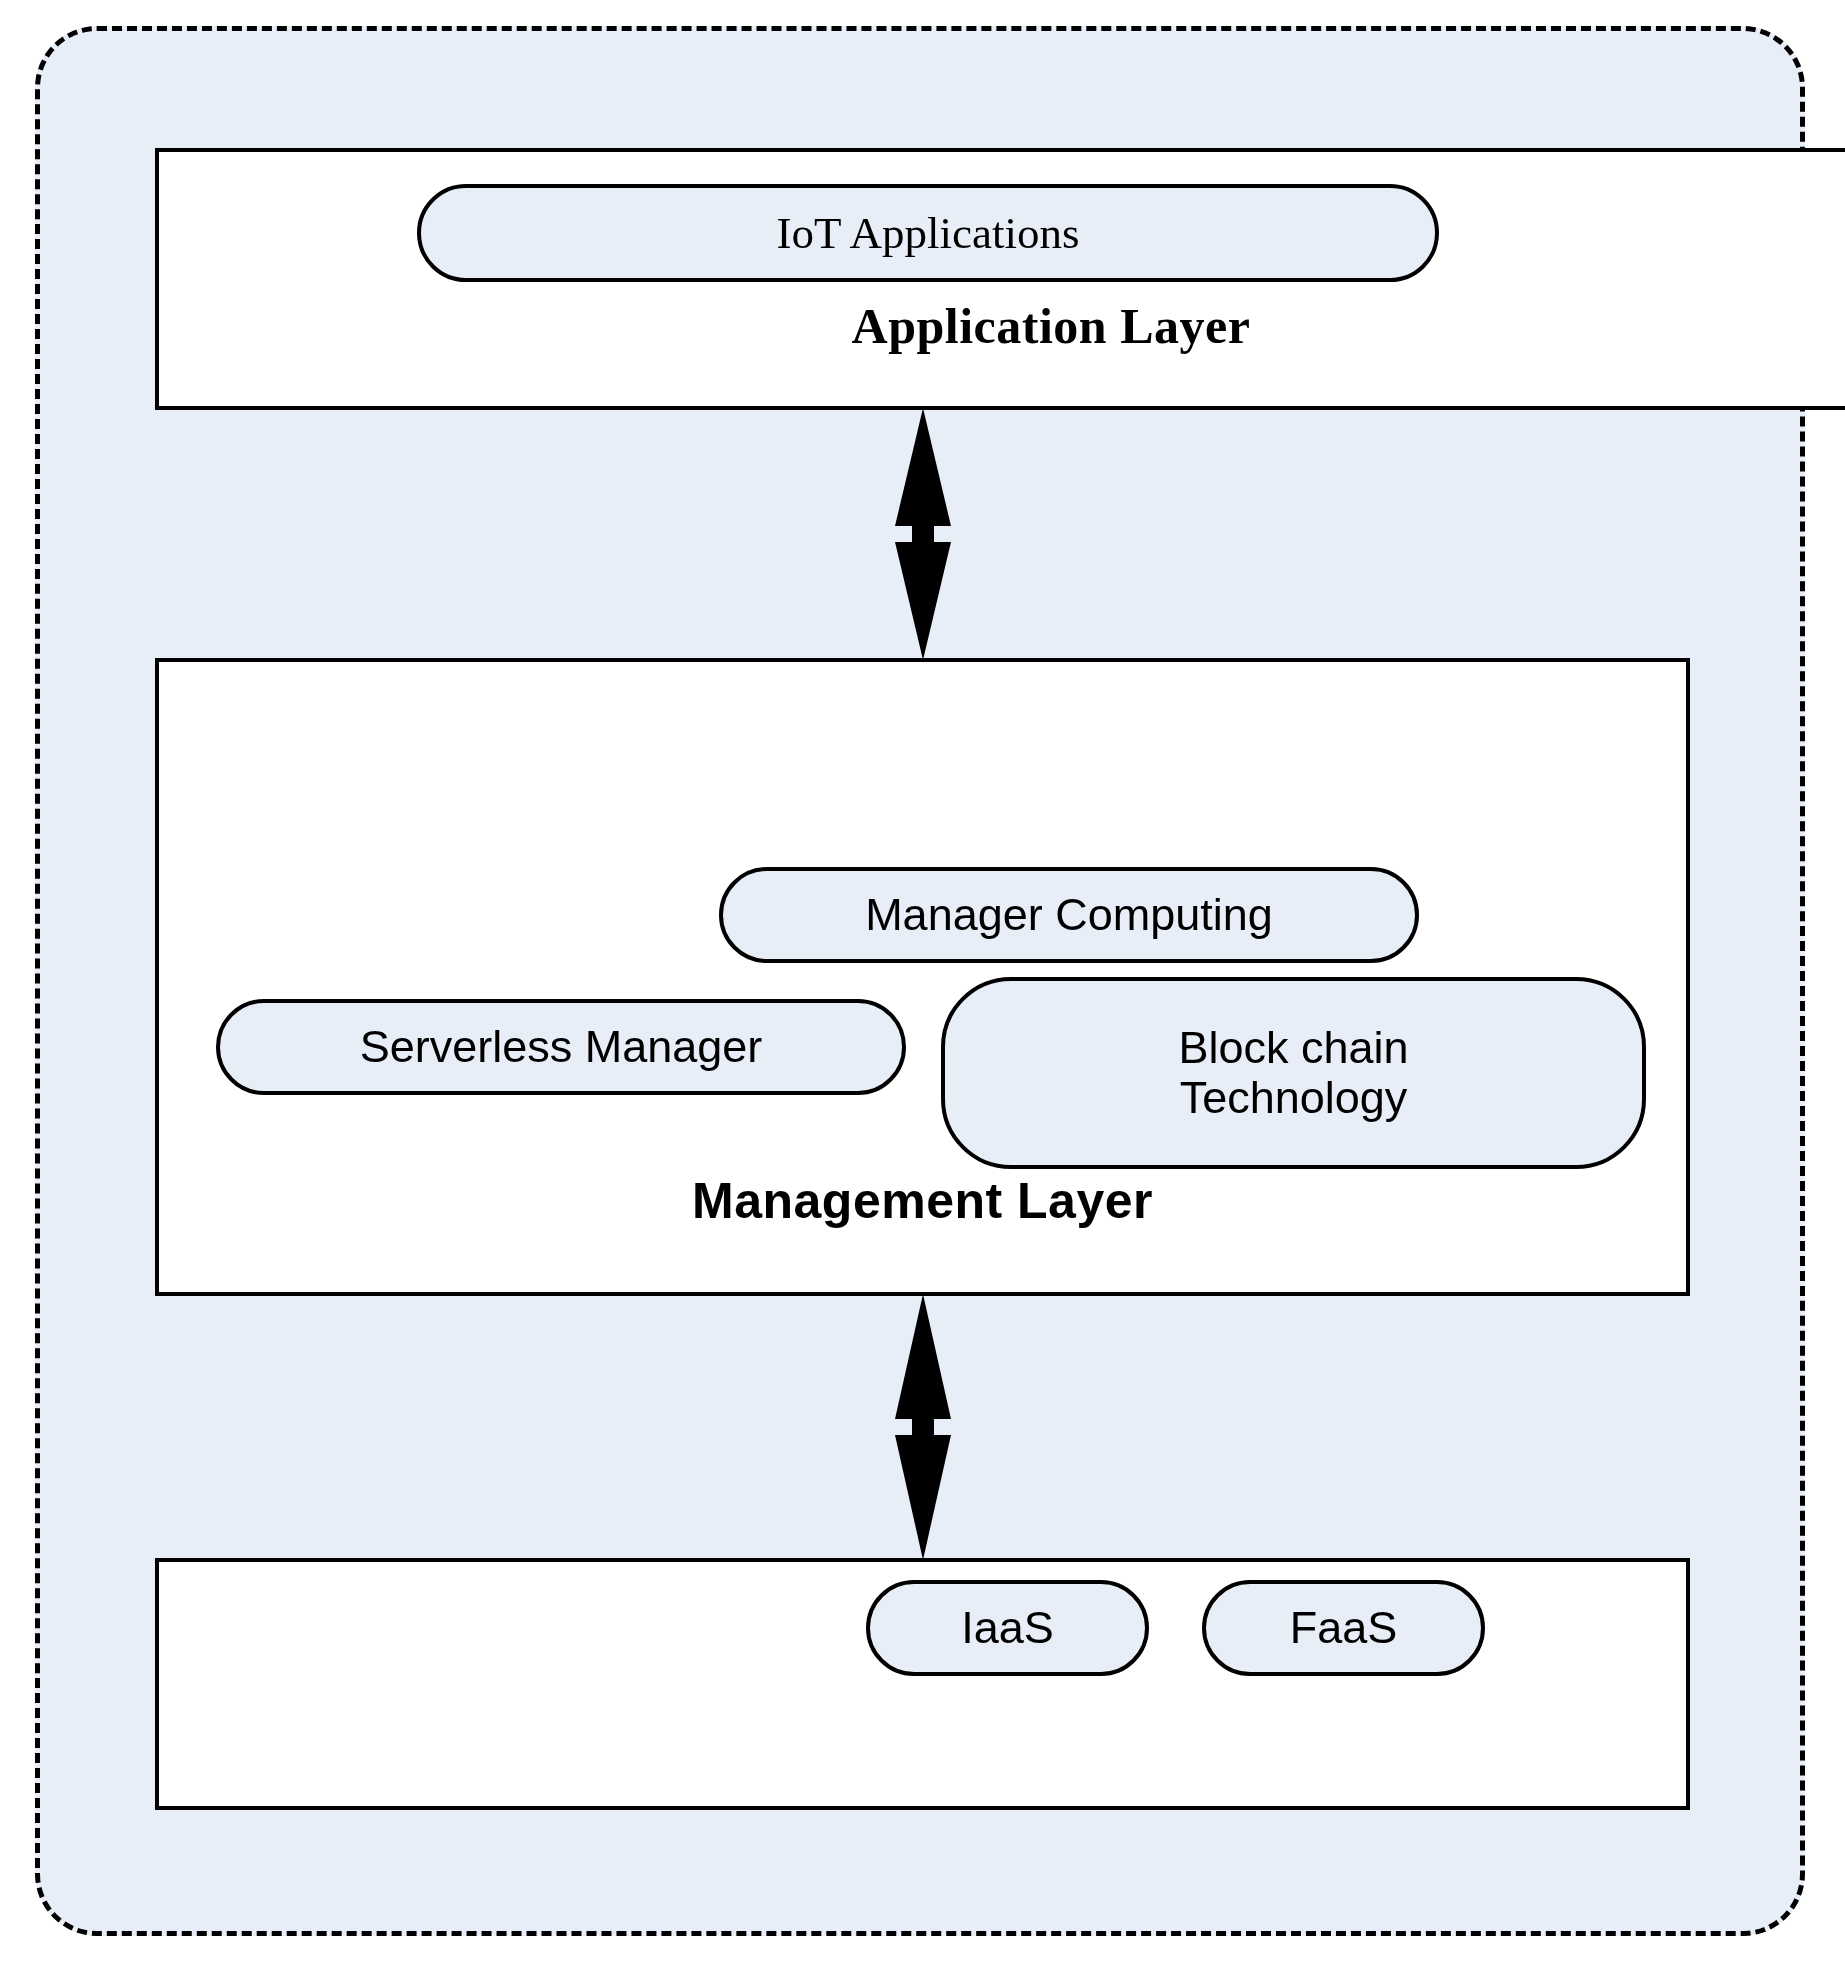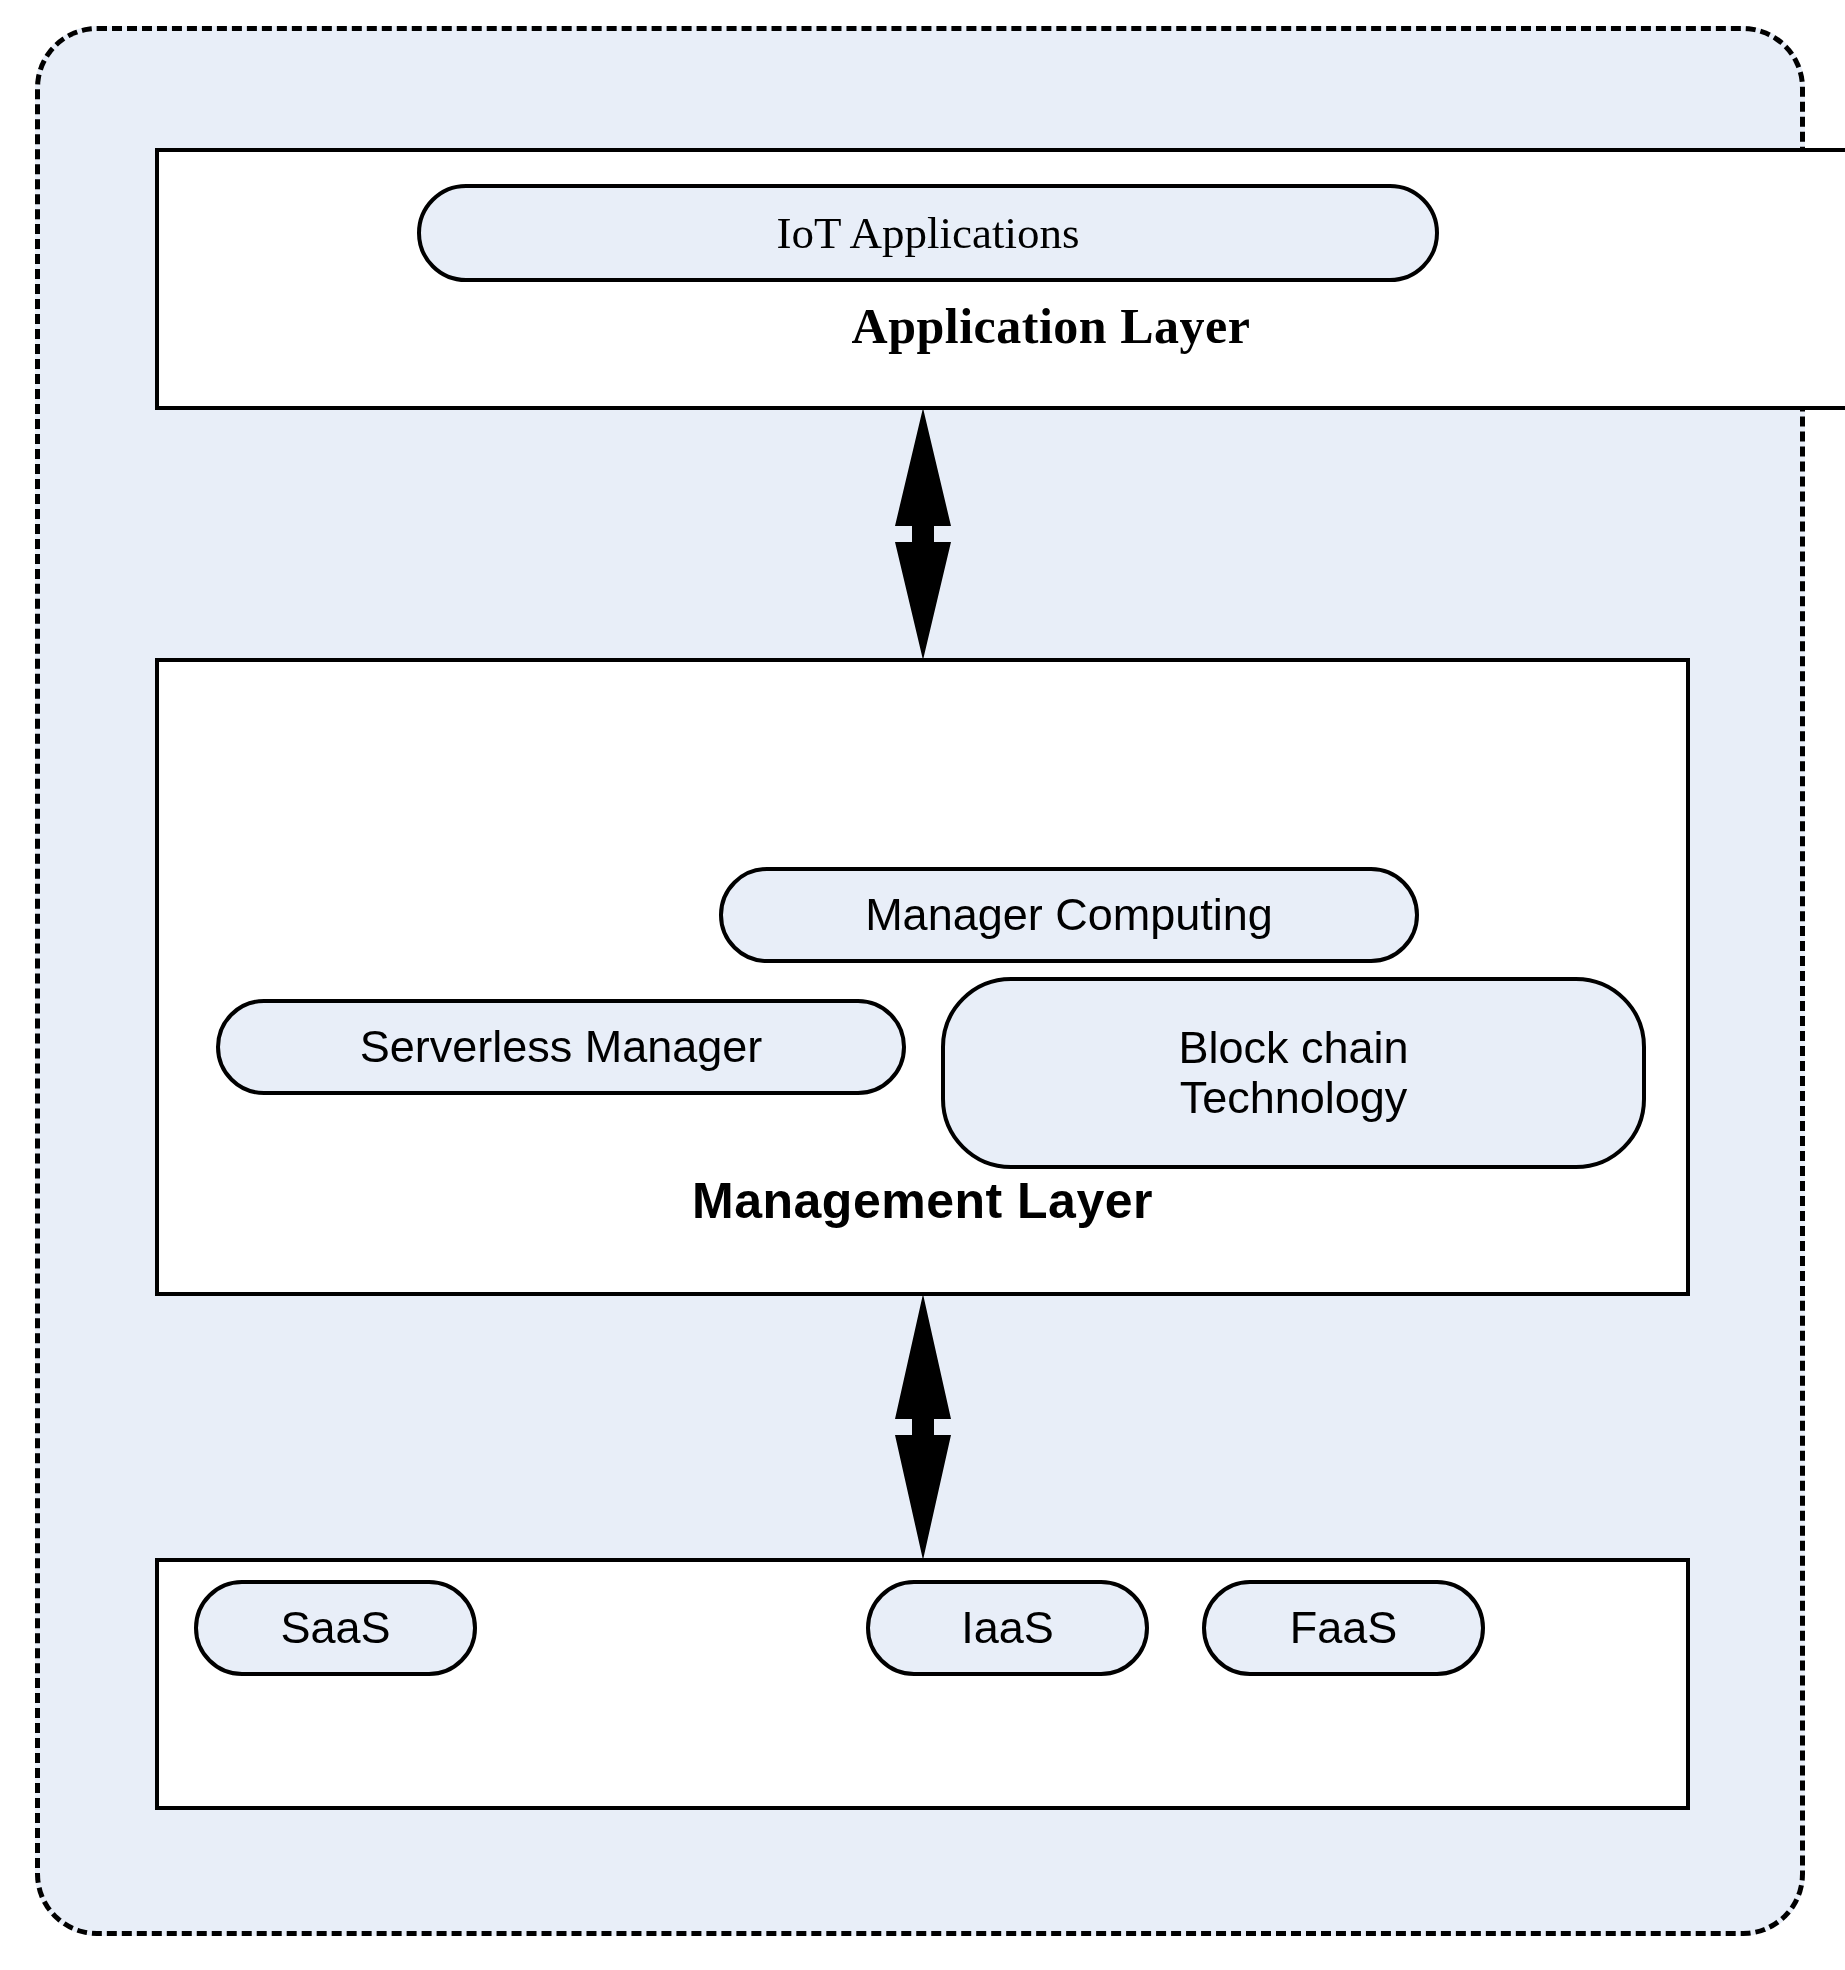--- a/index.html
+++ b/index.html
@@ -183,23 +183,20 @@
 
     <div class="layer-label" id="management-layer-label">Management Layer</div>
   </div>
 
   <svg class="dbl-arrow" id="arrow-mgmt-svc" viewBox="0 0 70 266">
     <polygon points="35,0 63,125 46,125 46,141 63,141 35,266 7,141 24,141 24,125 7,125" fill="#000000"></polygon>
   </svg>
 
   <div class="layer-box" id="service-layer-box">
 
-    <div class="pill" id="saas-pill">
-      <span>SaaS</span>
-    </div>
     <div class="pill" id="iaas-pill">
       <span>IaaS</span>
     </div>
     <div class="pill" id="faas-pill">
       <span>FaaS</span>
     </div>
 
   </div>
 
 </div>

